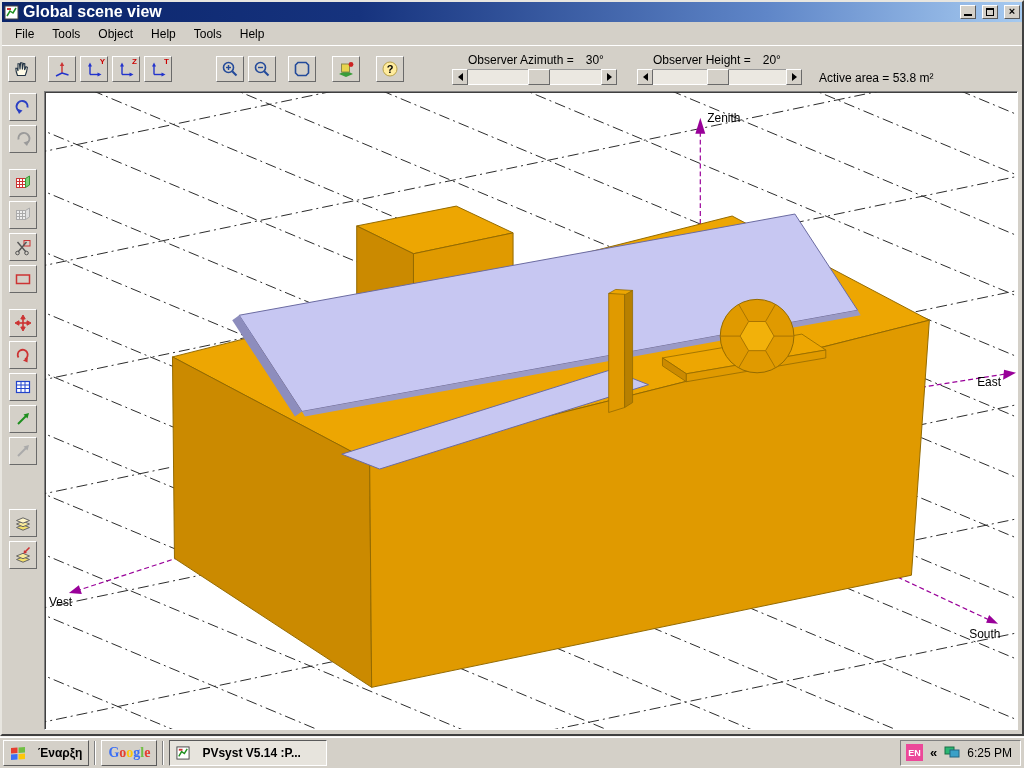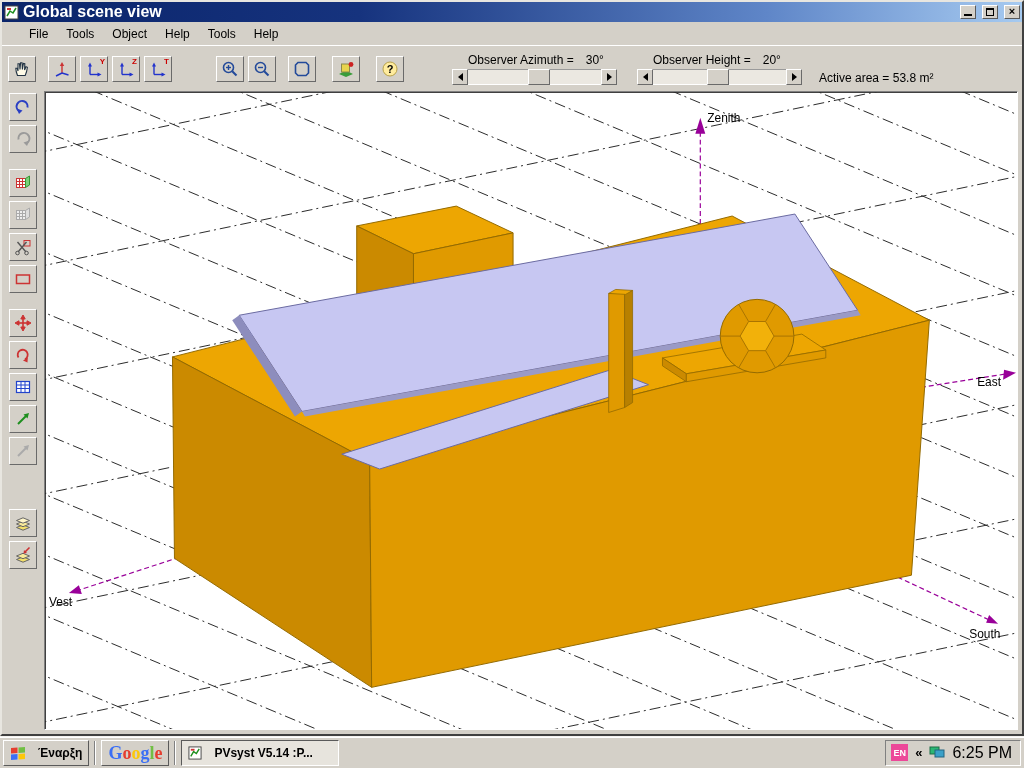--- a/index.html
+++ b/index.html
@@ -8,21 +8,21 @@
 .screen{width:1024px;height:768px;display:flex;flex-direction:column}
 
 .app{height:736px;display:flex;flex-direction:column;background:#d4d0c8;border:2px solid;border-color:#e8e6e0 #404040 #404040 #e8e6e0}
 .titlebar{height:20px;background:linear-gradient(90deg,#0a246a 0%,#16337e 35%,#5f86c8 75%,#a6caf0 100%);display:flex;align-items:center;padding:0 2px;gap:4px;flex:0 0 auto}
 .title-text{color:#fff;font-weight:bold;font-size:16px;flex:1;white-space:nowrap}
 .winbtn{width:16px;height:14px;background:#d4d0c8;border:1px solid;border-color:#fff #5a5a5a #5a5a5a #fff;display:flex;align-items:flex-end;justify-content:center;margin-left:2px}
 .g-min{width:8px;height:2px;background:#000;margin-bottom:2px}
 .g-res{width:8px;height:8px;border:1px solid #000;border-top-width:2px;margin-bottom:2px}
 .g-close{margin-bottom:2px;font-size:11px;line-height:10px;font-weight:bold}
 
-.menubar{height:23px;display:flex;align-items:center;padding-left:18px;flex:0 0 auto}
+.menubar{height:23px;display:flex;align-items:center;padding-left:4px;flex:0 0 auto}
 .menu-item{padding:3px 9px;cursor:default}
 
 .toolbar{height:46px;display:flex;align-items:center;padding:2px 6px;border-top:1px solid #fff;flex:0 0 auto}
 .tbtn,.sbtn{width:28px;height:26px;background:#d4d0c8;border:1px solid;border-color:#fff #6a6a6a #6a6a6a #fff;display:flex;align-items:center;justify-content:center;margin-right:4px;position:relative;flex:0 0 auto}
 .view-letter{position:absolute;top:0;right:2px;font-size:8px;font-weight:bold;color:#c00}
 .gap8{margin-left:8px}.gap12{margin-left:12px}.gap40{margin-left:40px}
 .ctlgroup{display:flex;flex-direction:column;margin-left:44px;flex:0 0 auto}
 .ctlgroup.second{margin-left:20px}
 .ctl-label{display:flex;gap:12px;padding-left:16px;margin-bottom:2px;white-space:nowrap}
 .hscroll{display:flex;width:165px;height:16px}
@@ -41,29 +41,29 @@
 .canvas svg{display:block;width:100%;height:100%}
 svg text{font-family:"Liberation Sans",sans-serif;font-size:12px;fill:#000}
 
 .taskbar{height:32px;background:#d4d0c8;border-top:1px solid #f5f3ef;box-shadow:inset 0 1px 0 #fff;display:flex;align-items:center;padding:0 3px;gap:3px}
 .tk-raised{height:26px;background:#d4d0c8;border:1px solid;border-color:#fff #5a5a5a #5a5a5a #fff;display:flex;align-items:center;gap:12px;padding:0 6px;white-space:nowrap;overflow:hidden}
 .tk-sunken{border-color:#5a5a5a #fff #fff #5a5a5a;background:#e7e4dd;font-weight:bold}
 .start-label{font-weight:bold}
 .task{width:158px;flex:0 0 auto}
 .task span{overflow:hidden;text-overflow:clip;white-space:nowrap}
 .tb-sep{width:2px;height:24px;border-left:1px solid #808080;border-right:1px solid #fff;margin:0 2px;flex:0 0 auto}
-.g-serif{font-family:"Liberation Serif",serif;font-weight:bold;font-size:18px;line-height:14px}
+.g-serif{font-family:"Liberation Serif",serif;font-weight:bold;font-size:14px;line-height:14px}
 .g-serif span:nth-child(1){color:#3b6ff5}.g-serif span:nth-child(2){color:#e53e30}
 .g-serif span:nth-child(3){color:#fcc70a}.g-serif span:nth-child(4){color:#3b6ff5}
 .g-serif span:nth-child(5){color:#71bf44}.g-serif span:nth-child(6){color:#e53e30}
 .spacer{flex:1}
 .tray{height:26px;border:1px solid;border-color:#808080 #fff #fff #808080;display:flex;align-items:center;gap:5px;padding:0 8px 0 5px;flex:0 0 auto}
 .lang-box{width:17px;height:17px;background:#ec4899;color:#fff;font-size:9px;font-weight:bold;display:flex;align-items:center;justify-content:center}
 .chev{font-size:13px;font-weight:bold;padding:0 2px}
-.clock{font-size:16px;padding-left:2px}
+.clock{font-size:12px;padding-left:2px}
 </style>
 </head>
 <body>
 
 <div class="screen">
   <div class="app">
 
     <div class="titlebar">
       <svg width="15" height="15" viewBox="0 0 15 15">
         <rect x="1" y="1" width="13" height="13" fill="#fff" stroke="#444"></rect>

